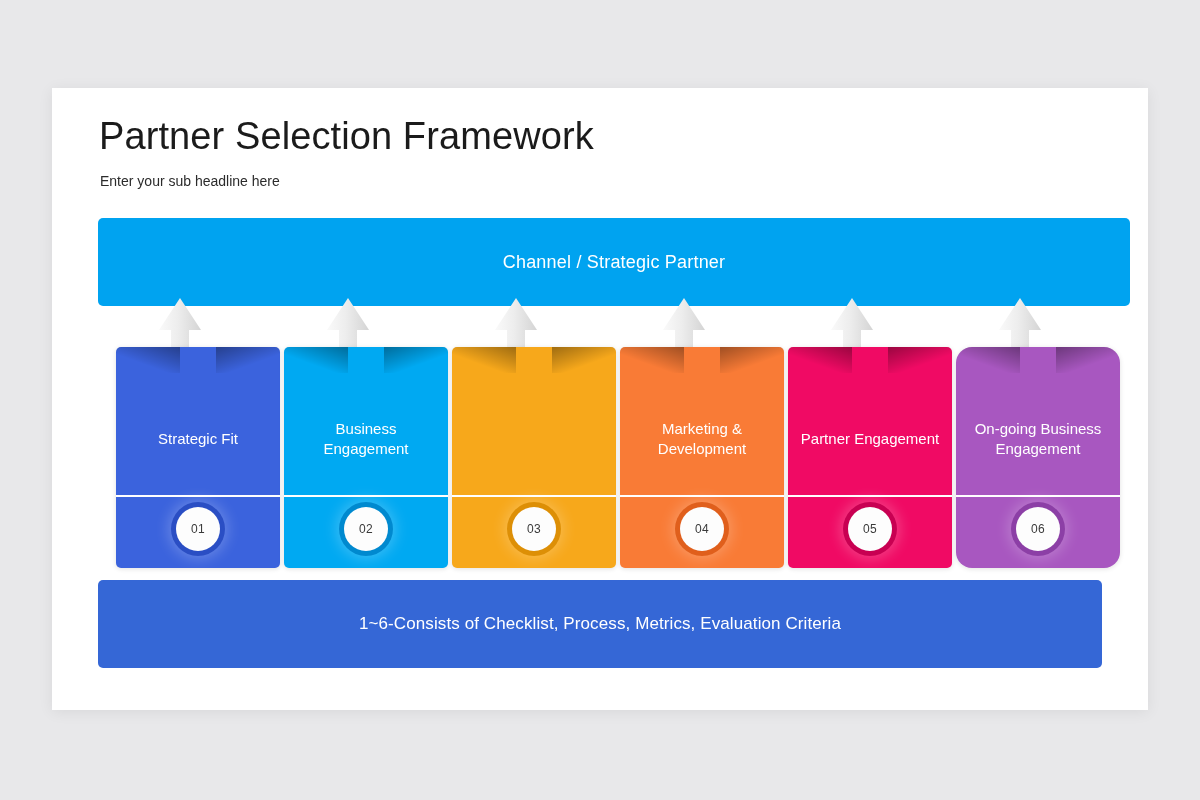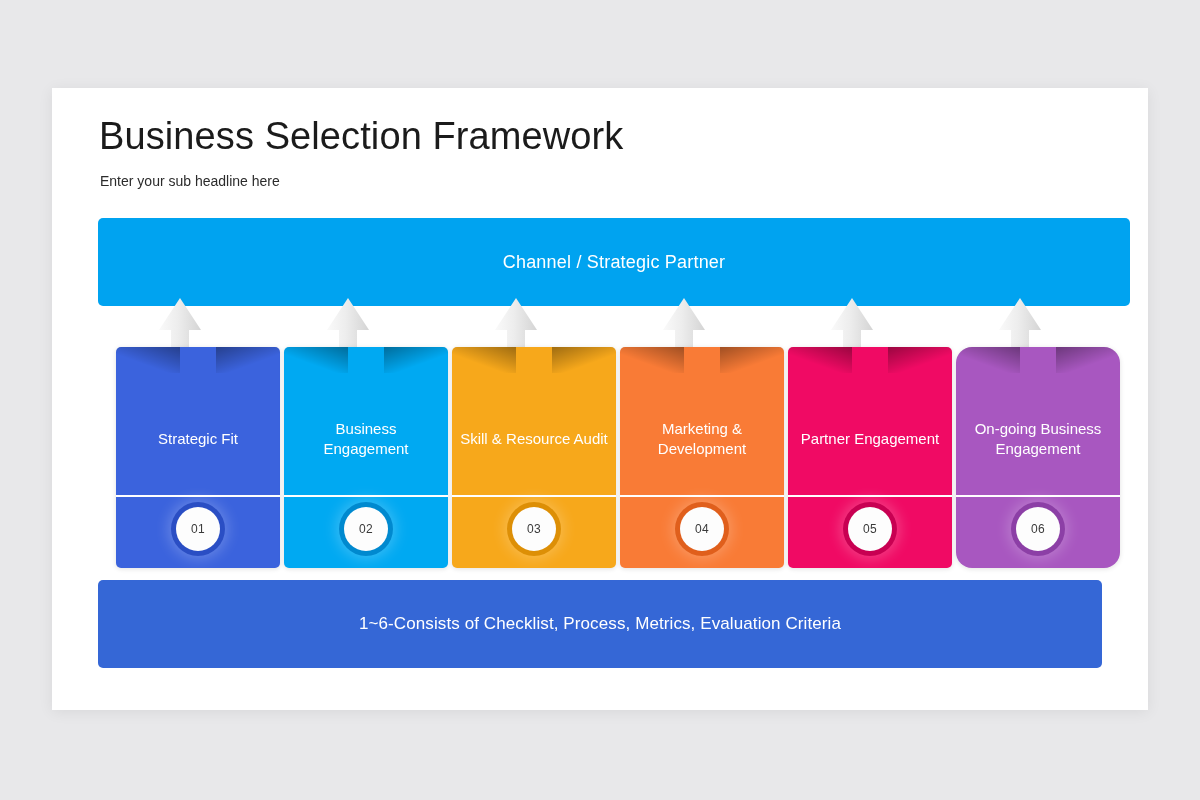--- a/index.html
+++ b/index.html
@@ -184,21 +184,21 @@
     font-size: 17px;
     color: #ffffff;
     letter-spacing: 0.1px;
   }
 </style>
 </head>
 <body>
 
 <div class="slide">
 
-  <div class="page-title">Business Selection Framework</div>
+  <div class="page-title">Partner Selection Framework</div>
   <div class="page-subtitle">Enter your sub headline here</div>
 
   <div class="top-banner">
     <span class="top-banner-label">Channel / Strategic Partner</span>
   </div>
 
   <div class="arrows-layer" id="arrows-layer">
       <div class="up-arrow" style="left: 59px;"><svg width="46" height="160" viewBox="0 0 46 160">
           <defs>
             <linearGradient id="ag0" x1="0" y1="0" x2="1" y2="0">
@@ -269,21 +269,20 @@
         <div class="badge" style="box-shadow: rgb(42, 78, 196) 0px 0px 0px 5px, rgba(255, 255, 255, 0.22) 0px 0px 14px 8px;">01</div>
       </div>
       <div class="card" style="background: rgb(0, 169, 242);">
         <div class="card-topshade"></div>
         <div class="card-title">Business Engagement</div>
         <div class="card-divider"></div>
         <div class="badge" style="box-shadow: rgb(0, 137, 207) 0px 0px 0px 5px, rgba(255, 255, 255, 0.22) 0px 0px 14px 8px;">02</div>
       </div>
       <div class="card" style="background: rgb(247, 168, 27);">
         <div class="card-topshade"></div>
-        <div class="card-title">Skill &amp; Resource Audit</div>
         <div class="card-divider"></div>
         <div class="badge" style="box-shadow: rgb(221, 143, 6) 0px 0px 0px 5px, rgba(255, 255, 255, 0.22) 0px 0px 14px 8px;">03</div>
       </div>
       <div class="card" style="background: rgb(249, 123, 54);">
         <div class="card-topshade"></div>
         <div class="card-title">Marketing &amp; Development</div>
         <div class="card-divider"></div>
         <div class="badge" style="box-shadow: rgb(224, 95, 28) 0px 0px 0px 5px, rgba(255, 255, 255, 0.22) 0px 0px 14px 8px;">04</div>
       </div>
       <div class="card" style="background: rgb(240, 10, 100);">

